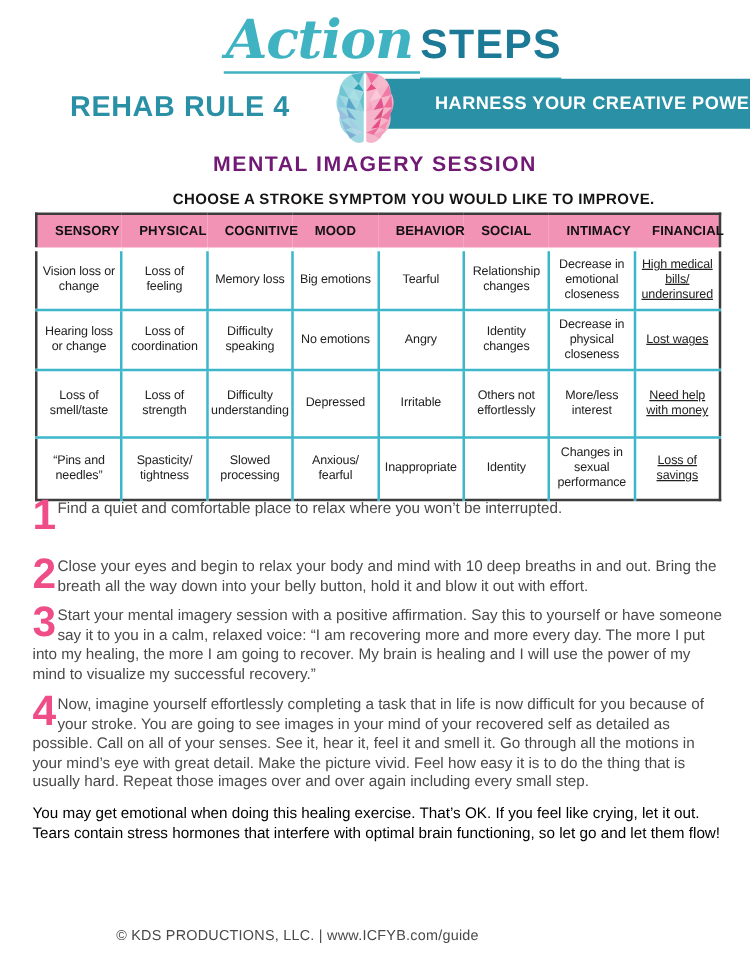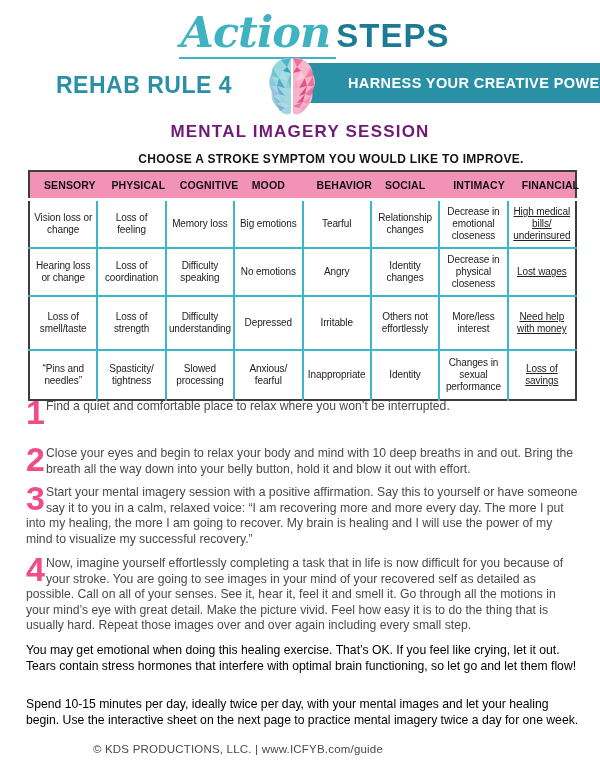--- a/index.html
+++ b/index.html
@@ -171,17 +171,16 @@
     <span class="num">2</span><span class="stext">Close your eyes and begin to relax your body and mind with 10 deep breaths in and out. Bring the breath all the way down into your belly button, hold it and blow it out with effort.</span>
   </div>
   <div class="step" style="top:485px;">
     <span class="num">3</span><span class="stext">Start your mental imagery session with a positive affirmation. Say this to yourself or have someone say it to you in a calm, relaxed voice: “I am recovering more and more every day. The more I put into my healing, the more I am going to recover. My brain is healing and I will use the power of my mind to visualize my successful recovery.”</span>
   </div>
   <div class="step" style="top:556px;">
     <span class="num">4</span><span class="stext">Now, imagine yourself effortlessly completing a task that in life is now difficult for you because of your stroke. You are going to see images in your mind of your recovered self as detailed as possible. Call on all of your senses. See it, hear it, feel it and smell it. Go through all the motions in your mind’s eye with great detail. Make the picture vivid. Feel how easy it is to do the thing that is usually hard. Repeat those images over and over again including every small step.</span>
   </div>
 
   <div class="para" style="top:643px;">You may get emotional when doing this healing exercise. That’s OK. If you feel like crying, let it out. Tears contain stress hormones that interfere with optimal brain functioning, so let go and let them flow!</div>
-  <div class="para" style="top:697px;">Spend 10-15 minutes per day, ideally twice per day, with your mental images and let your healing begin. Use the interactive sheet on the next page to practice mental imagery twice a day for one week.</div>
 
   <div class="footer">© KDS PRODUCTIONS, LLC.  |  www.ICFYB.com/guide</div>
 
 </div>
 
 </body></html>

